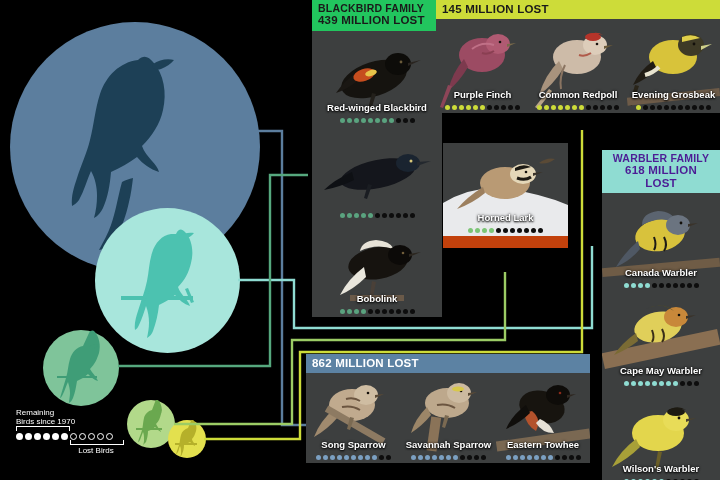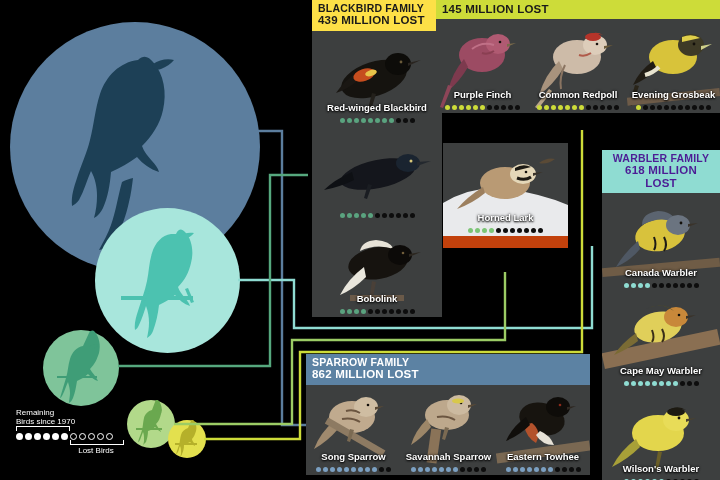--- a/index.html
+++ b/index.html
@@ -102,21 +102,21 @@
     <path d="M238 280 H294 V328 H592 V246" stroke="#8fdcd2" stroke-width="2.4" fill="none"></path>
 
     <path d="M118 366 H270 V175 H308" stroke="#56a87e" stroke-width="2.4" fill="none"></path>
 
     <path d="M174 424 H292 V340 H505 V272" stroke="#9ccc65" stroke-width="2.4" fill="none"></path>
 
     <path d="M204 439 H300 V352 H582 V130" stroke="#cddc39" stroke-width="2.4" fill="none"></path>
   </svg>
 
   <div class="panel" style="left:312px;top:0px;width:130px;height:322px;">
-    <div class="phead" style="background:#fde047;color:#1a1a1a;">
+    <div class="phead" style="background:#22c55e;color:#1a1a1a;">
       <div class="fam">BLACKBIRD FAMILY</div>
       <div class="lost">439 MILLION LOST</div>
     </div>
     <div class="pbody" style="height:286px;">
 
       <div class="card" style="height:95px;">
         <div class="photo" style="background:#3d3f3f;">
           <svg viewBox="0 0 130 95">
             <rect width="130" height="95" fill="#3d3f3f"></rect>
             <ellipse cx="62" cy="48" rx="34" ry="17" fill="#15130f" transform="rotate(-18 62 48)"></ellipse>
@@ -440,21 +440,20 @@
             <span class="dot" style="background:#0d0d0d"></span>
             <span class="dot" style="background:#0d0d0d"></span>
           </div>
       </div>
 
     </div>
   </div>
 
   <div class="panel" style="left:306px;top:354px;width:284px;height:126px;">
     <div class="phead" style="background:#5c82a3;color:#ffffff;">
-      <div class="fam">SPARROW FAMILY</div>
       <div class="lost">862 MILLION LOST</div>
     </div>
     <div class="pbody" style="height:90px;display:flex;">
 
       <div class="card" style="width:95px;height:90px;">
         <div class="photo" style="background:#3d3f3f;">
           <svg viewBox="0 0 95 90">
             <rect width="95" height="90" fill="#3d3f3f"></rect>
             <ellipse cx="46" cy="32" rx="23" ry="16" fill="#c0aa8e"></ellipse>
             <ellipse cx="60" cy="22" rx="12" ry="10" fill="#cfbda2"></ellipse>

